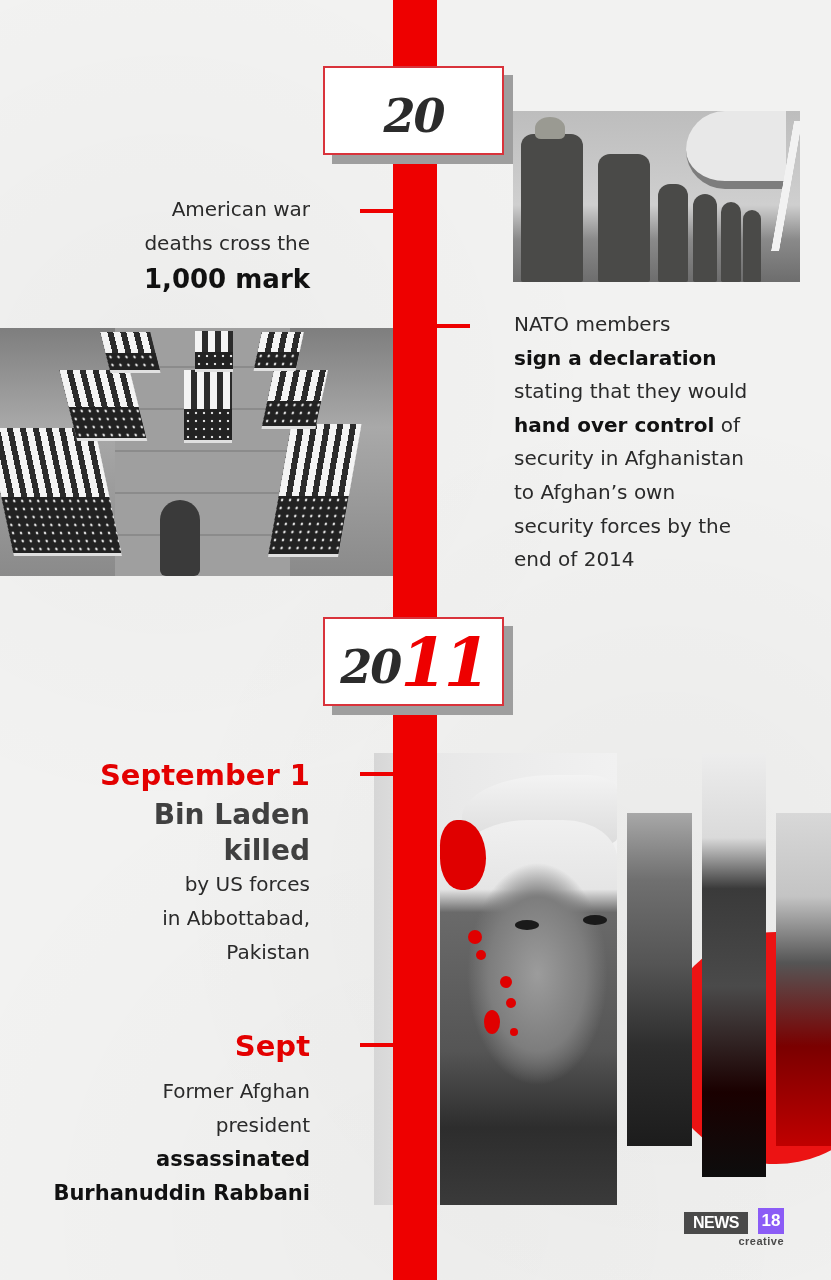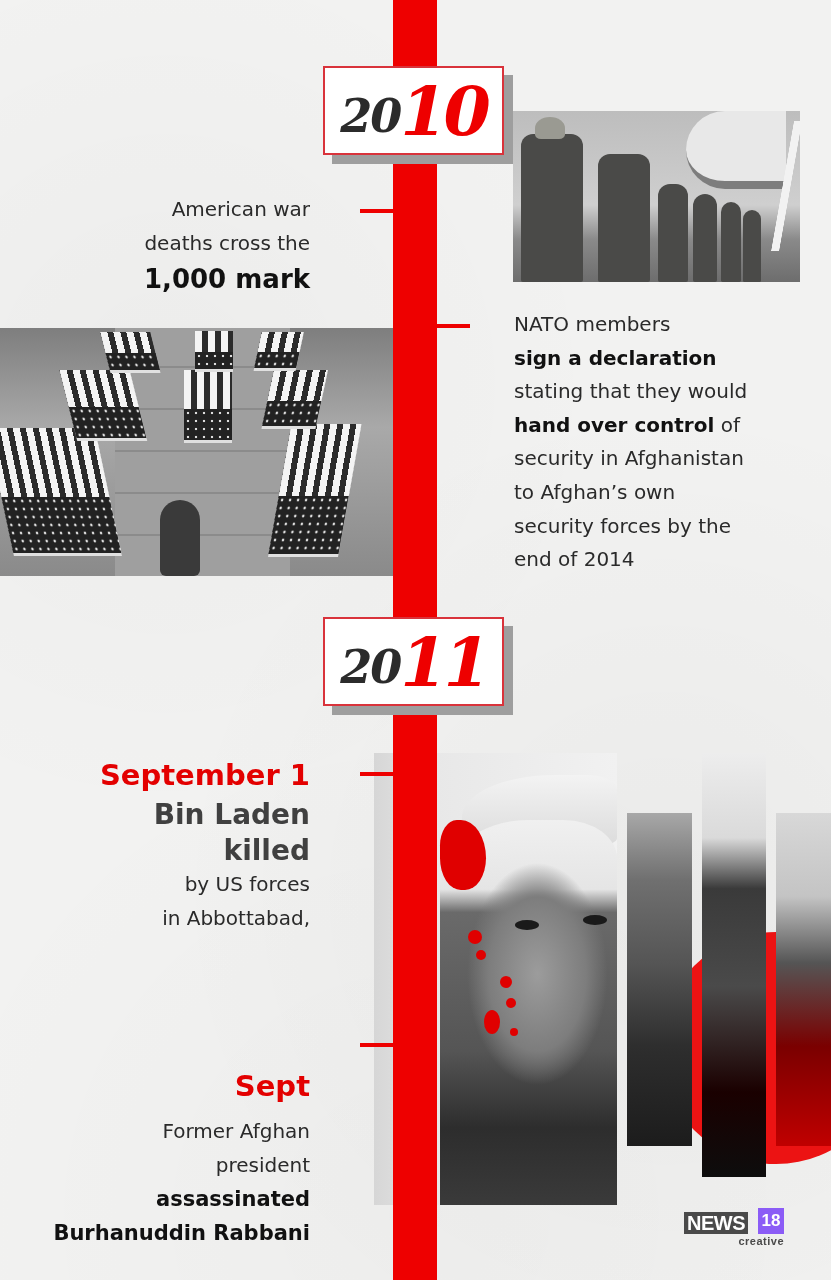--- a/index.html
+++ b/index.html
@@ -119,52 +119,51 @@
     .right { text-align: right; }
     .t-2010-left { right: 521px; top: 192px; width: 260px; font-size: 20px; line-height: 34px; color: #2a2a2a; }
     .t-2010-left .big { font-size: 26px; font-weight: bold; color: #111; display: block; margin-top: 2px; }
     .t-2010-right { left: 514px; top: 308px; width: 300px; font-size: 20px; line-height: 33.6px; color: #2a2a2a; }
     .t-2010-right .b { font-weight: bold; color: #111; }
 
     .t-may { right: 521px; top: 755px; width: 260px; }
     .month { color: #e30000; font-weight: bold; font-size: 29px; line-height: 40px; display: block; }
     .headline { color: #404040; font-weight: bold; font-size: 28px; line-height: 32px; display: block; margin-top: 4px; }
     .body-line { font-size: 20px; line-height: 34px; color: #2a2a2a; display: block; }
-    .t-sept { right: 521px; top: 1066px; width: 300px; }
+    .t-sept { right: 521px; top: 1026px; width: 300px; }
     .t-sept .month { margin-bottom: 8px; }
     .t-sept .bold-line { font-weight: bold; color: #111; font-size: 21px; line-height: 34px; display: block; }
 
     .logo {
       position: absolute; left: 684px; top: 1208px; z-index: 9; width: 102px; height: 42px;
     }
     .logo .news {
-      position: absolute; left: 0; top: 4px; height: 22px; padding: 0 3px;
+      position: absolute; left: 0; top: 4px; height: 22px; padding: 0 9px;
       background: #4a4a4a; color: #fff; font-family: "Liberation Sans", sans-serif;
-      font-weight: bold; font-size: 20px; line-height: 22px; letter-spacing: -0.5px;
+      font-weight: bold; font-size: 16px; line-height: 22px; letter-spacing: -0.5px;
     }
     .logo .num {
       position: absolute; left: 74px; top: 0; width: 26px; height: 26px;
       background: #8b5cf6; color: #fff; font-family: "Liberation Sans", sans-serif;
       font-weight: bold; font-size: 17px; line-height: 26px; text-align: center;
     }
     .logo .creative {
       position: absolute; right: 2px; top: 27px; color: #4a4a4a;
       font-family: "Liberation Sans", sans-serif; font-weight: bold; font-size: 11px; letter-spacing: 0.5px;
     }
   </style>
 </head>
 <body>
 
 <div class="paper"></div>
 
 <div class="timeline-bar"></div>
 
 <div class="year-box" style="left:323px; top:66px;">
   <span class="y-dark">20</span>
-  <span class="y-red">10</span>
 </div>
 
 <div class="photo soldiers">
   <div class="plane"></div>
   <div class="stairs"></div>
   <div class="soldier" style="left:8px; width:62px; height:148px;"></div>
   <div class="helmet" style="left:22px; top:6px; width:30px; height:22px;"></div>
   <div class="soldier" style="left:85px; width:52px; height:128px;"></div>
   <div class="soldier" style="left:145px; width:30px; height:98px;"></div>
   <div class="soldier" style="left:180px; width:24px; height:88px;"></div>
@@ -246,20 +245,21 @@
 
 <div class="tick" style="left:360px; top:772px; width:33px;"></div>
 <div class="tick" style="left:360px; top:1043px; width:33px;"></div>
 
 <div class="txt right t-may">
   <span class="month">September 1</span>
   <span class="headline">Bin Laden</span>
   <span class="headline">killed</span>
   <span class="body-line">by US forces</span>
   <span class="body-line">in Abbottabad,</span>
+  <span class="body-line">Pakistan</span>
 </div>
 
 <div class="txt right t-sept">
   <span class="month">Sept</span>
   <span class="body-line">Former Afghan</span>
   <span class="body-line">president</span>
   <span class="bold-line">assassinated</span>
   <span class="bold-line">Burhanuddin Rabbani</span>
 </div>
 

